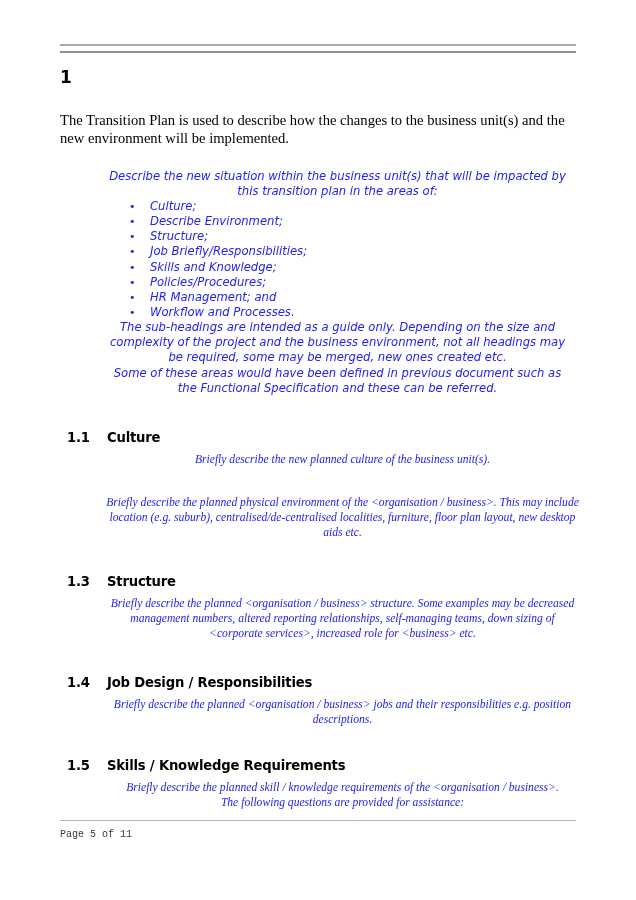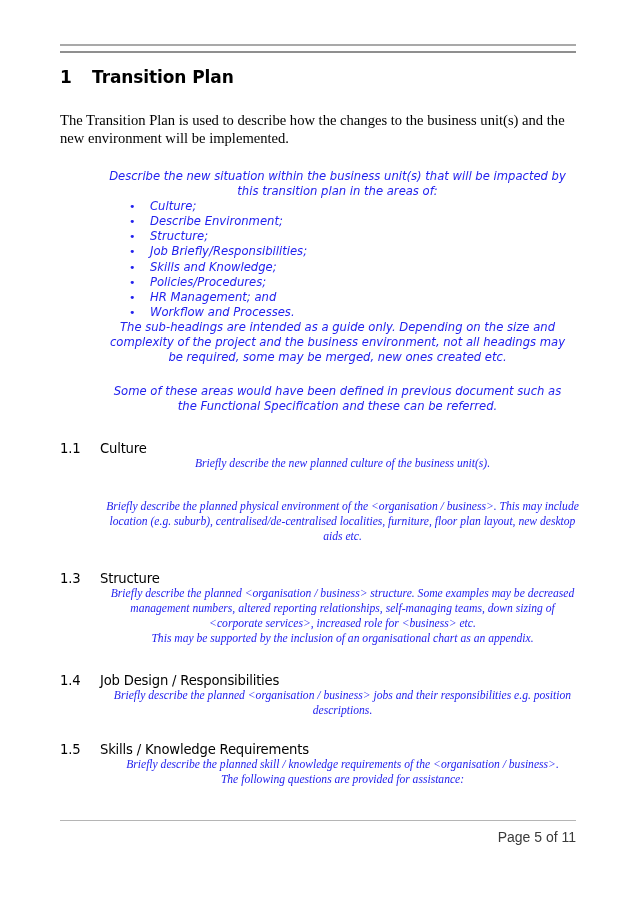--- a/index.html
+++ b/index.html
@@ -50,25 +50,25 @@
     margin: 14px 0 0 0;
     display: flex;
   }
   .h1 .num {
     width: 32px;
     flex: 0 0 32px;
   }
 
   .h2 {
     font-family: "DejaVu Sans", sans-serif;
-    font-weight: normal;
+    font-weight: bold;
     font-size: 13.2px;
     letter-spacing: -0.2px;
     display: flex;
-    margin: 0;
+    margin: 7px;
   }
   .h2 .num {
     width: 40px;
     flex: 0 0 40px;
   }
 
   
   .body-serif {
     font-family: "Liberation Serif", serif;
     font-size: 14.6px;
@@ -92,21 +92,21 @@
   .guide-sub {
     margin-left: 45px;
     width: 475px;
     font-family: Liberation Serif, serif;
   }
   .guide p {
     margin: 0;
     text-align: center;
   }
   .guide p.gap {
-    margin-top: 19px;
+    margin-top: 1px;
   }
 
   
   ul.bullets {
     list-style: none;
     margin: 0;
     padding: 0;
   }
   ul.bullets li {
     position: relative;
@@ -135,40 +135,38 @@
     width: 516px;
   }
   .footer-rule {
     height: 0;
     border: 0;
     border-top: 1.5px solid #b5b5b5;
     width: 516px;
     margin: 0;
   }
   .footer-text {
-    font-family: Liberation Sans, sans-serif;
-    font-size: 14px;
+    font-family: Liberation Mono, monospace;
+    font-size: 10px;
     color: #3a3a3a;
-    text-align: right;
     margin-top: 8px;
   }
 </style>
 </head>
 <body>
 
 <div class="page">
 
   <div class="header-zone">
     <hr class="rule">
     <hr class="rule second">
   </div>
 
   <h1 class="h1">
     <span class="num">1</span>
-    <span>Transition Plan</span>
   </h1>
 
   <p class="body-serif">The Transition Plan is used to describe how the changes to the business unit(s) and the new environment will be implemented.</p>
 
   <div class="s1"></div>
 
   <div class="guide guide-block">
     <p>Describe the new situation within the business unit(s) that will be impacted by this transition plan in the areas of:</p>
 
     <ul class="bullets">
@@ -227,21 +225,20 @@
   </div>
 
   <div class="sec-gap"></div>
 
   <h2 class="h2">
     <span class="num">1.3</span>
     <span>Structure</span>
   </h2>
   <div class="guide guide-sub">
     <p>Briefly describe the planned &lt;organisation / business&gt; structure. Some examples may be decreased management numbers, altered reporting relationships, self-managing teams, down sizing of &lt;corporate services&gt;, increased role for &lt;business&gt; etc.</p>
-    <p>This may be supported by the inclusion of an organisational chart as an appendix.</p>
   </div>
 
   <div class="sec-gap"></div>
 
   <h2 class="h2">
     <span class="num">1.4</span>
     <span>Job Design / Responsibilities</span>
   </h2>
   <div class="guide guide-sub">
     <p>Briefly describe the planned &lt;organisation / business&gt; jobs and their responsibilities e.g. position descriptions.</p>

